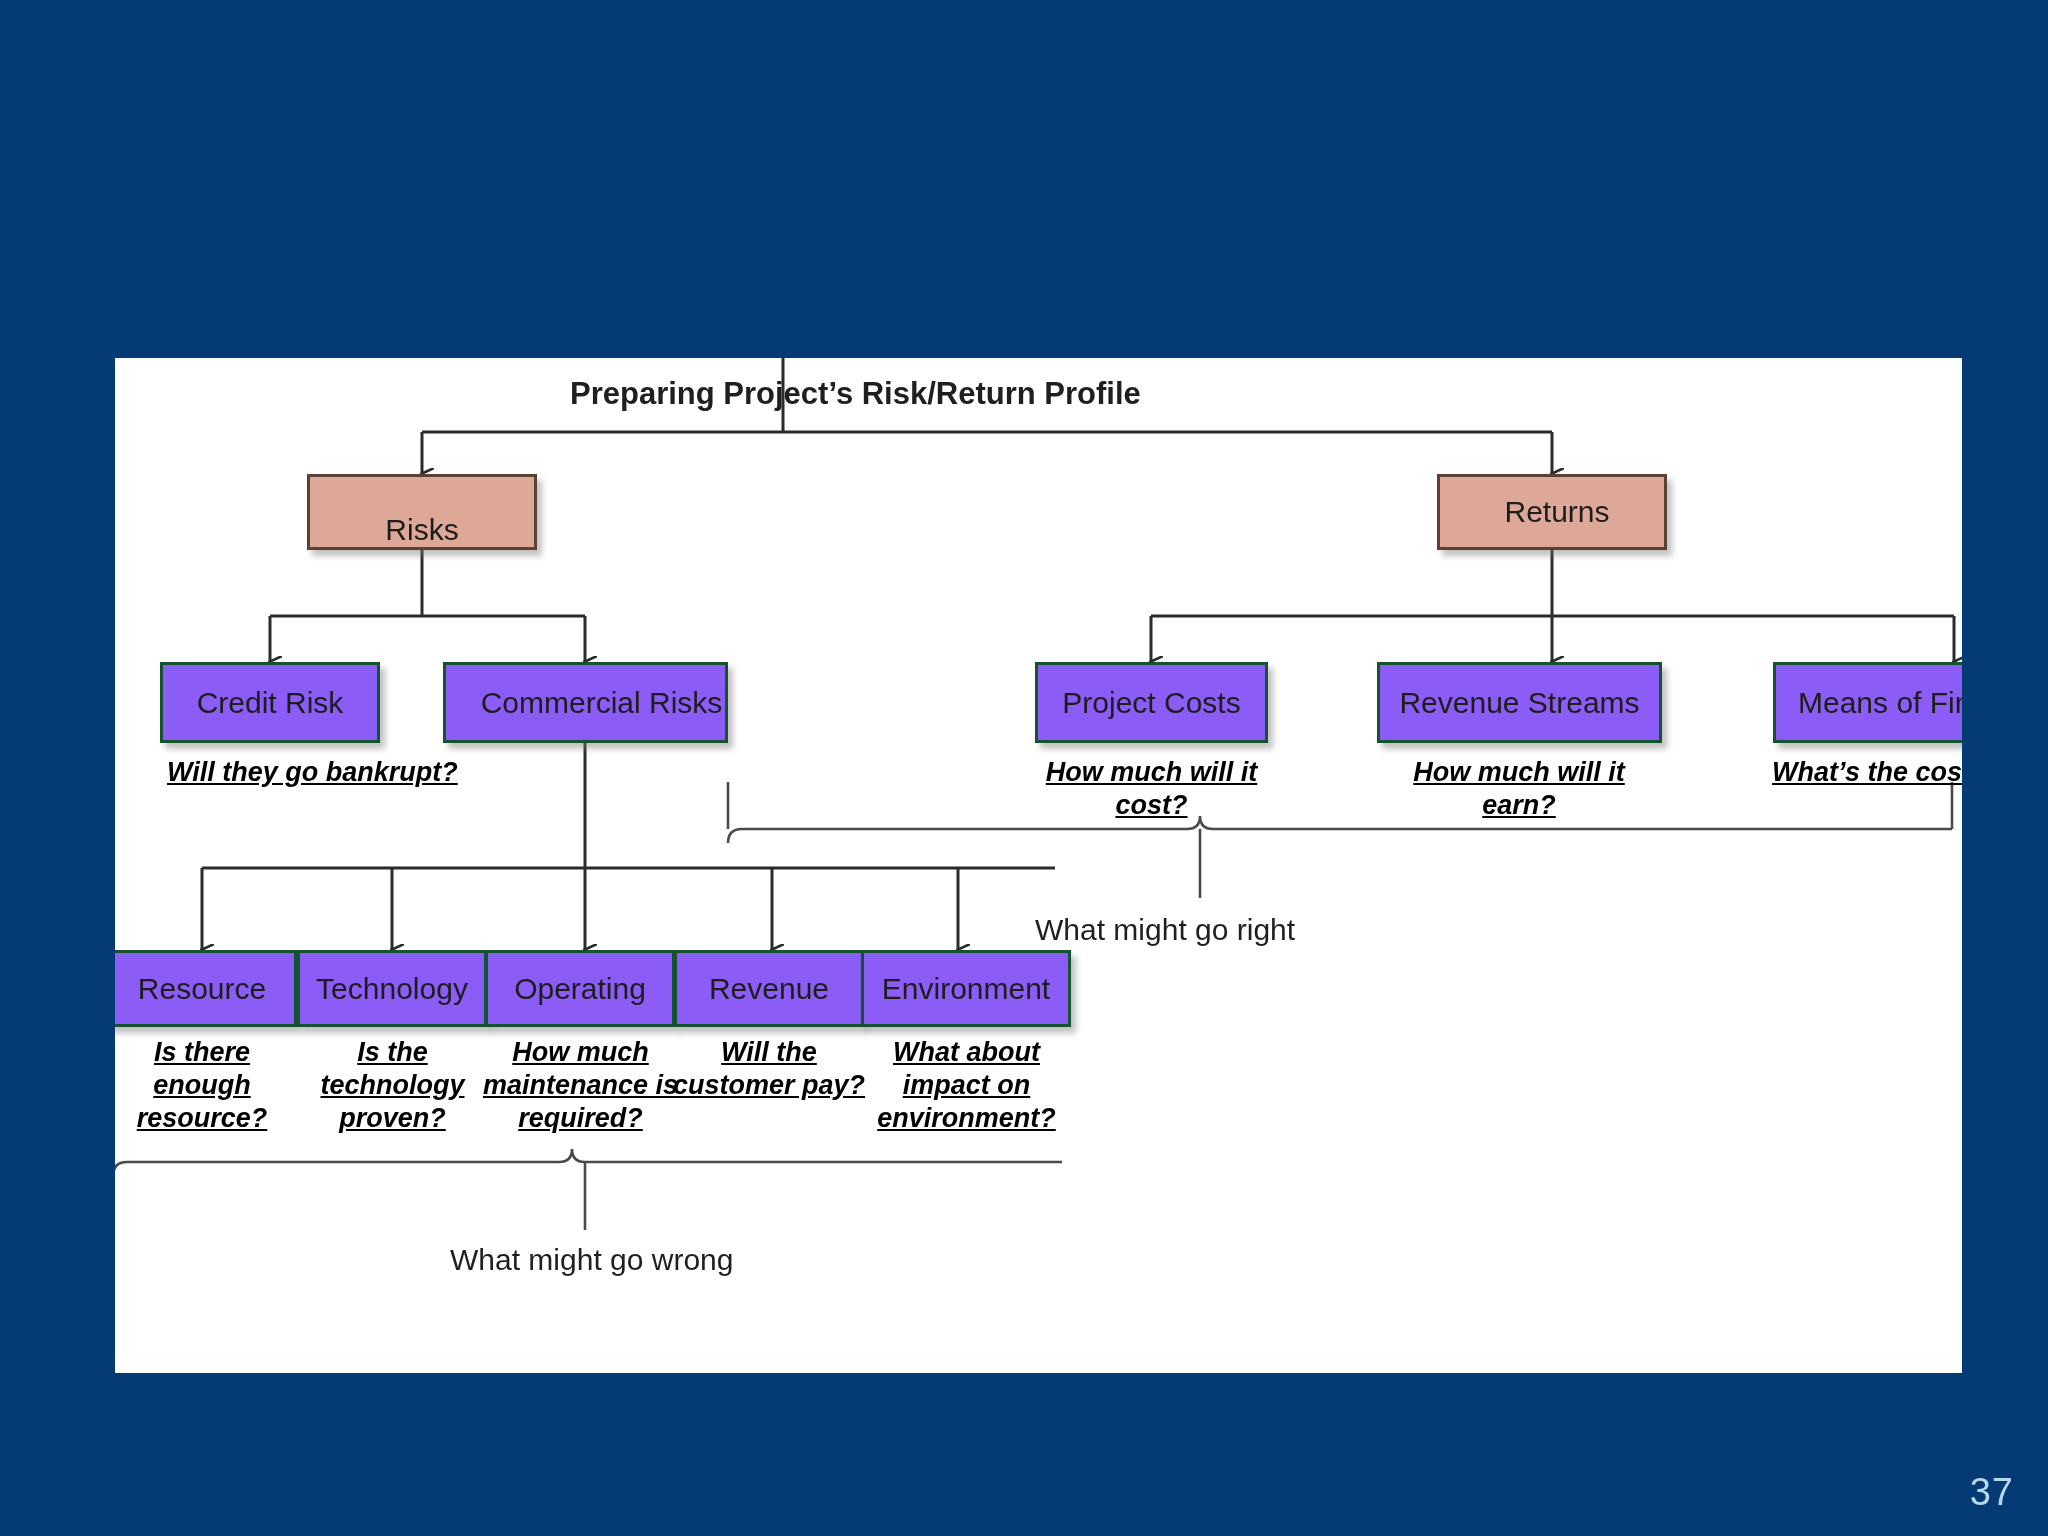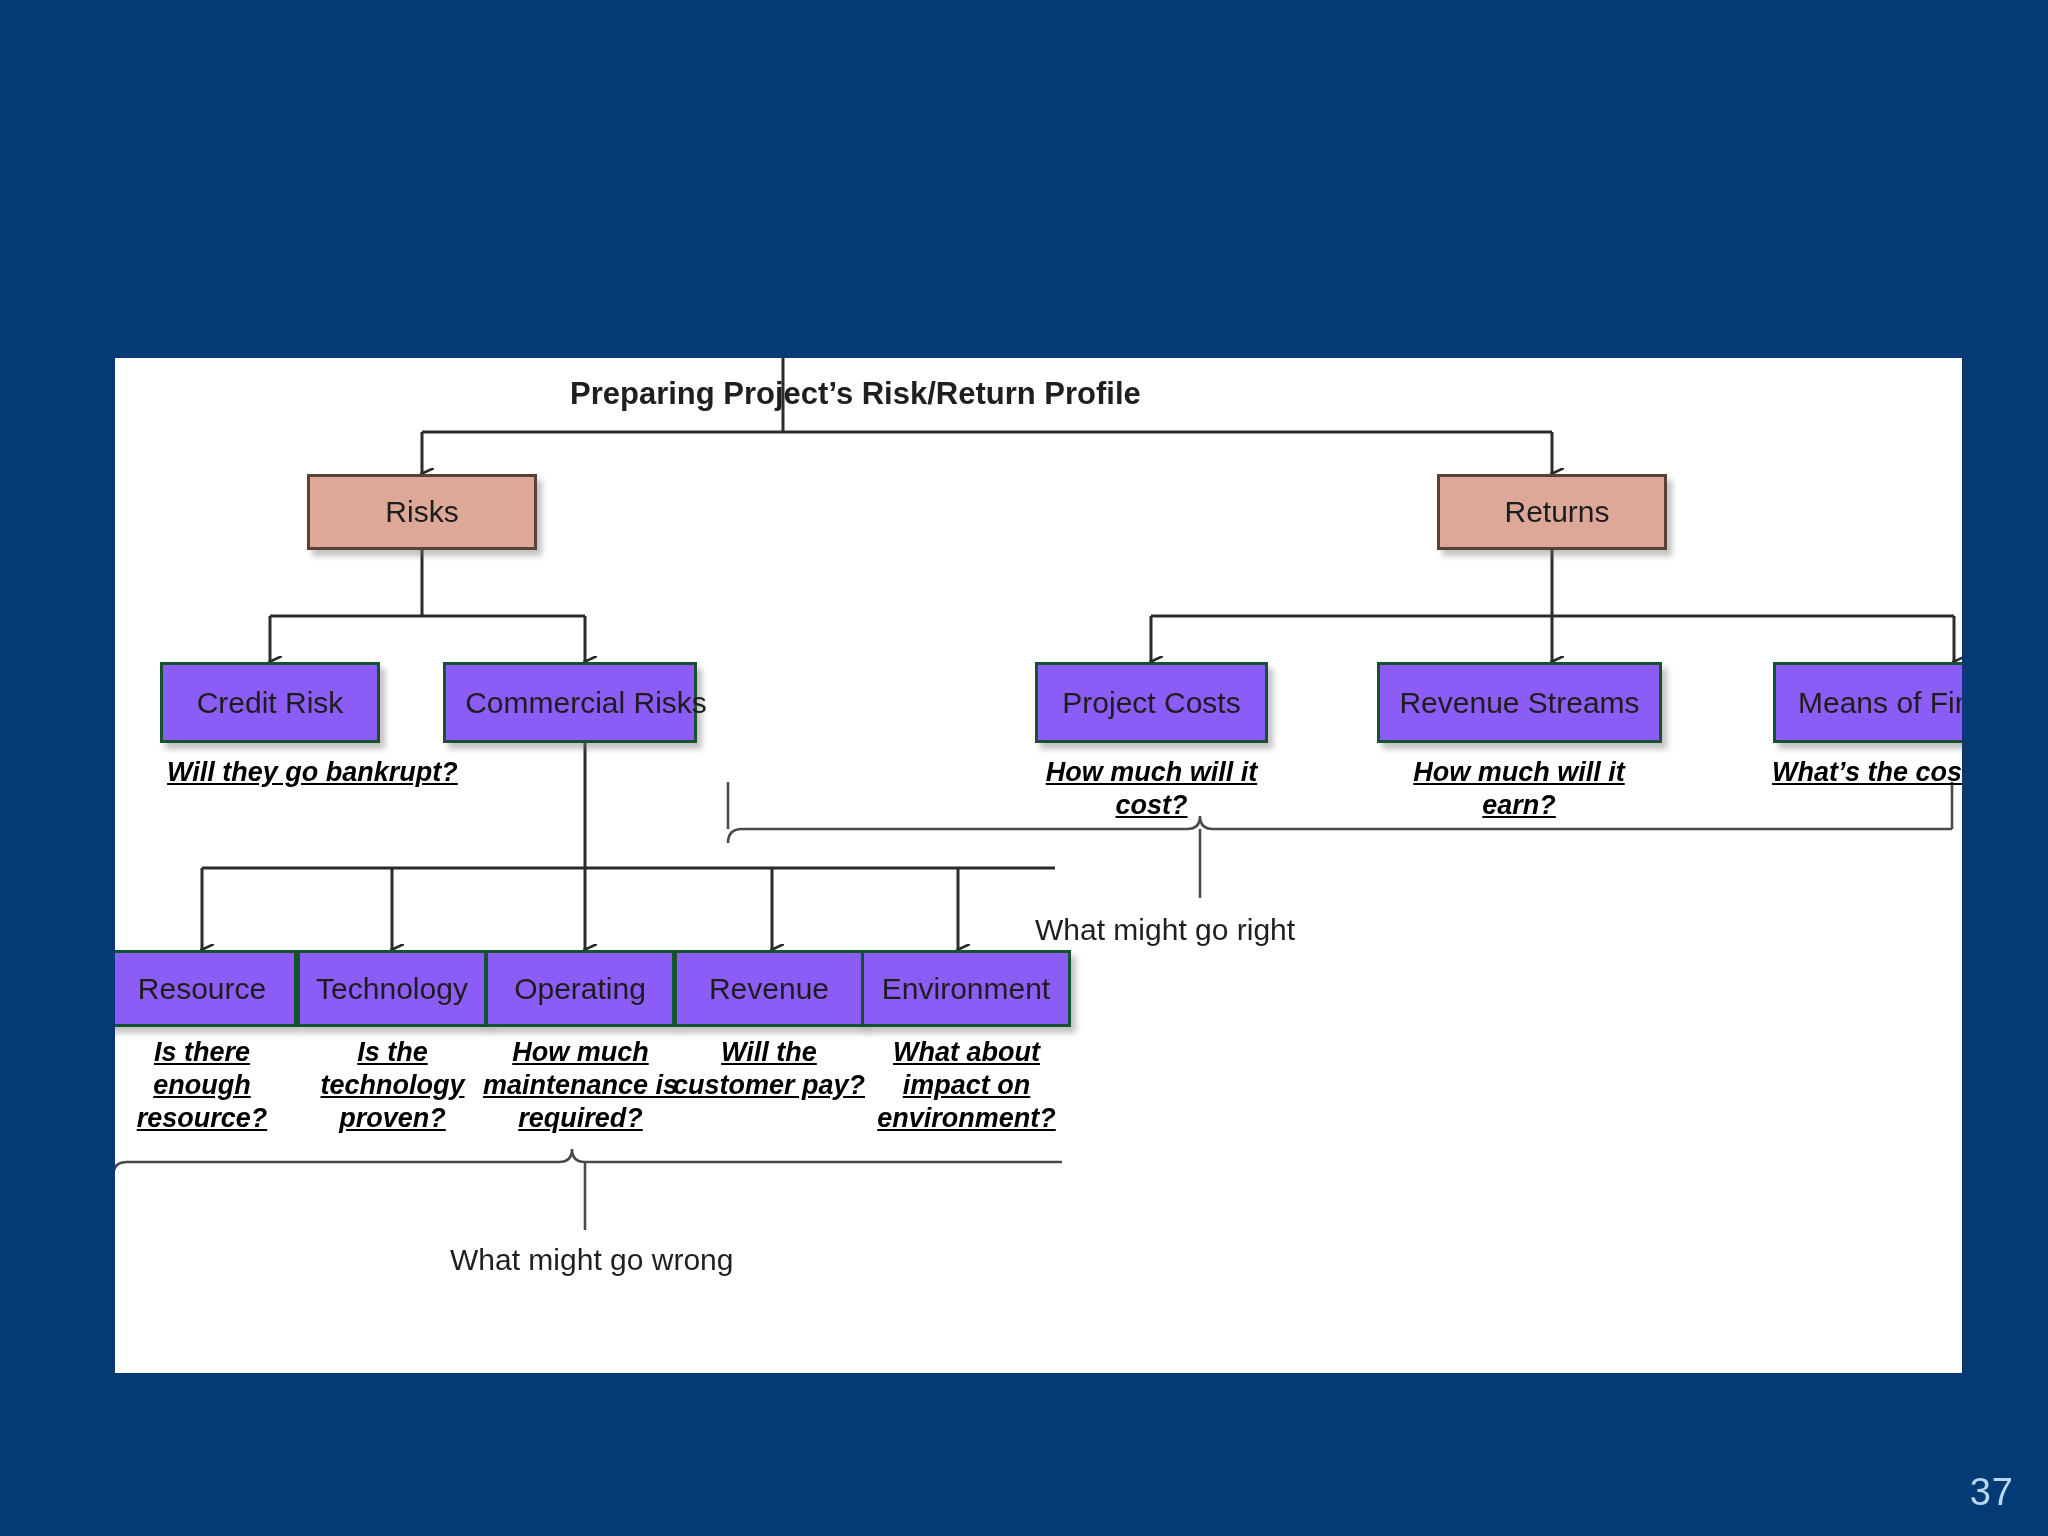--- a/index.html
+++ b/index.html
@@ -139,34 +139,34 @@
       </g>
 
       <g fill="none" stroke="#4a4a4a" stroke-width="2.6">
         <path d="M613,471 L613,424"></path>
         <path d="M1837,471 L1837,424"></path>
       </g>
     </svg>
 
     <div class="title" style="left:455px;top:18px;">Preparing Project’s Risk/Return Profile</div>
 
-    <div class="node accent" style="left:192px;top:116px;width:230px;height:76px;">
+    <div class="node accent" style="left:192px;top:116px;width:230px;height:76px;align-items:flex-end;">
       <span>Risks</span>
     </div>
 
     <div class="node accent" style="left:1322px;top:116px;width:230px;height:76px;padding-left:10px;">
       <span>Returns</span>
     </div>
 
     <div class="node" style="left:45px;top:304px;width:220px;height:81px;">
       <span>Credit Risk</span>
     </div>
     <div class="caption left" style="left:52px;top:398px;">Will they go bankrupt?</div>
 
-    <div class="node" style="left:328px;top:304px;width:254px;height:81px;padding-left:32px;">
+    <div class="node" style="left:328px;top:304px;width:285px;height:81px;padding-left:32px;">
       <span>Commercial Risks</span>
     </div>
 
     <div class="node" style="left:920px;top:304px;width:233px;height:81px;">
       <span>Project Costs</span>
     </div>
     <div class="caption" style="left:920px;top:398px;width:233px;">How much will it cost?</div>
 
     <div class="node" style="left:1262px;top:304px;width:285px;height:81px;">
       <span>Revenue Streams</span>

